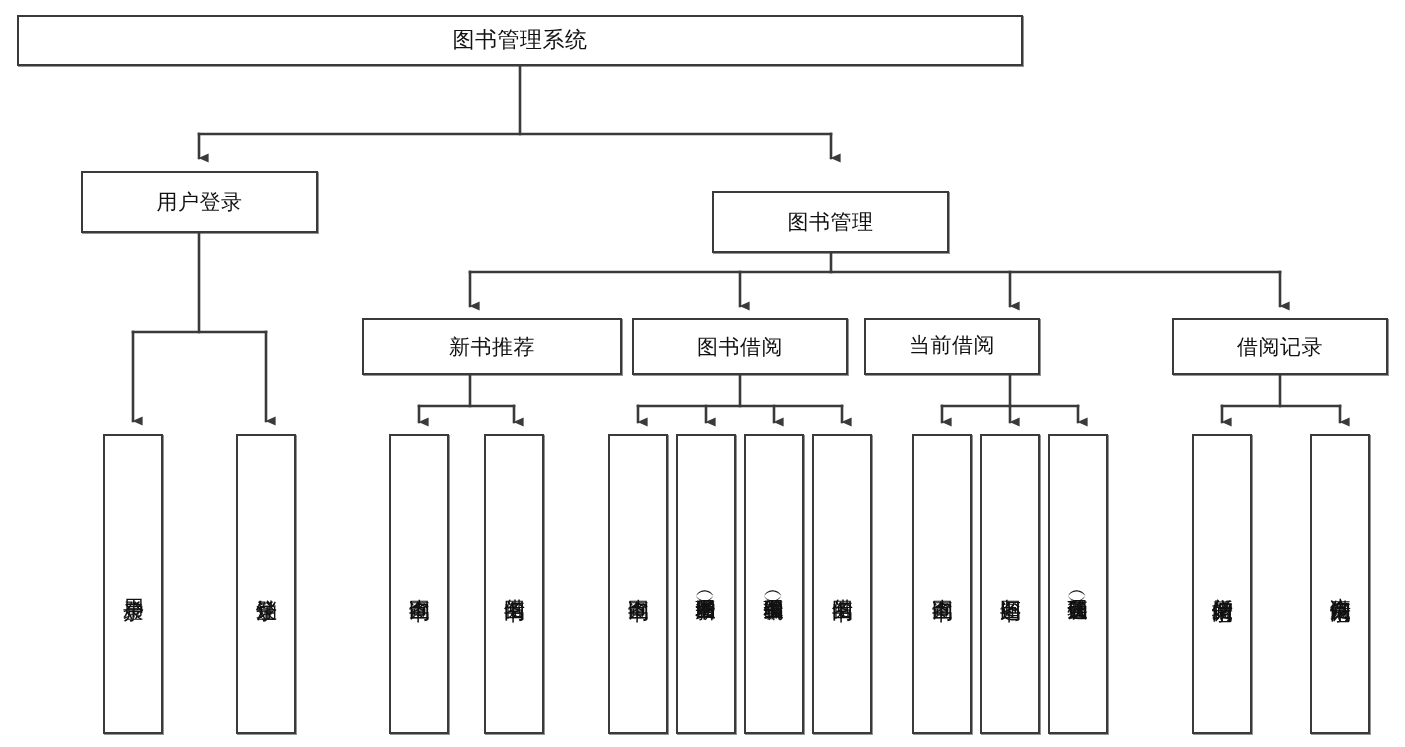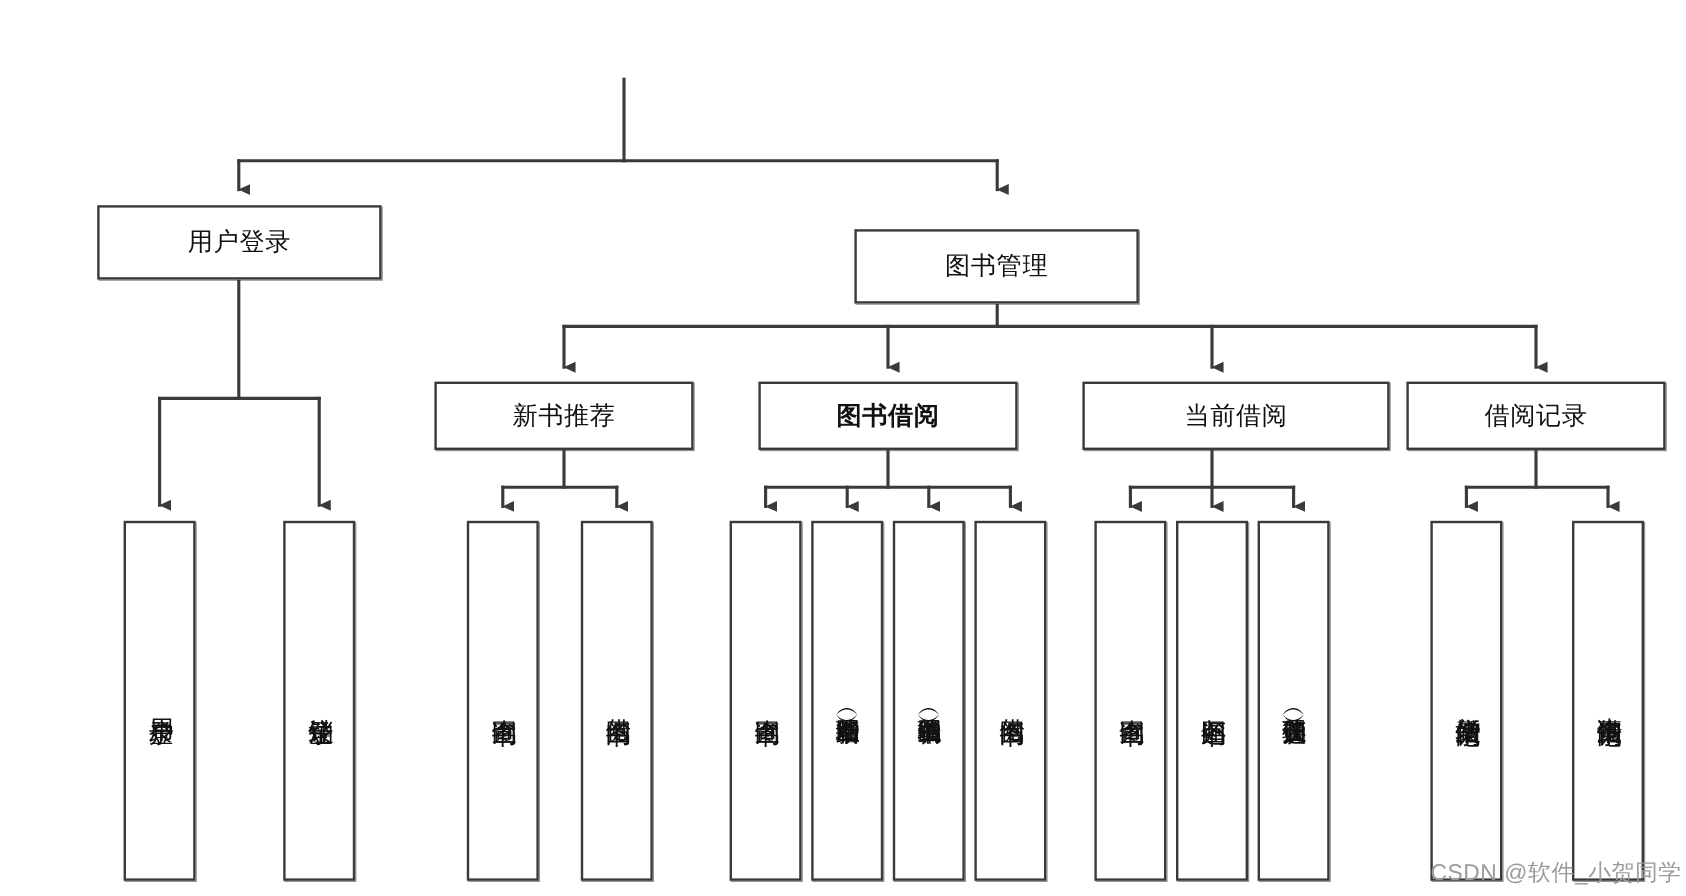--- a/index.html
+++ b/index.html
@@ -124,35 +124,38 @@
       <path d="M 1010 406 L 1010 422" marker-end="url(#arrow)"></path>
       <path d="M 1078 406 L 1078 422" marker-end="url(#arrow)"></path>
 
       <path d="M 1280 375 L 1280 406"></path>
       <path d="M 1222 406 L 1340 406"></path>
       <path d="M 1222 406 L 1222 422" marker-end="url(#arrow)"></path>
       <path d="M 1340 406 L 1340 422" marker-end="url(#arrow)"></path>
     </g>
   </svg>
 
+  <div class="node horiz root" style="left:17px; top:15px; width:1006px; height:51px;">
+    <span class="label">图书管理系统</span>
+  </div>
 
   <div class="node horiz" style="left:81px; top:171px; width:237px; height:62px;">
     <span class="label">用户登录</span>
   </div>
   <div class="node horiz" style="left:712px; top:171px; width:237px; height:62px;margin-top:20px;">
     <span class="label">图书管理</span>
   </div>
 
-  <div class="node horiz" style="left:362px; top:318px; width:216px; height:57px;text-align:right;">
+  <div class="node horiz" style="left:362px; top:318px; width:260px; height:57px;text-align:right;">
     <span class="label">新书推荐</span>
   </div>
-  <div class="node horiz" style="left:632px; top:318px; width:216px; height:57px;font-weight:bold;">
+  <div class="node horiz" style="left:632px; top:318px; width:216px; height:57px;">
     <span class="label">图书借阅</span>
   </div>
-  <div class="node horiz" style="left:902px; top:318px; width:256px; height:57px;">
+  <div class="node horiz" style="left:864px; top:318px; width:176px; height:57px;font-family:Liberation Mono, monospace;">
     <span class="label">当前借阅</span>
   </div>
   <div class="node horiz" style="left:1172px; top:318px; width:216px; height:57px;text-align:right;">
     <span class="label">借阅记录</span>
   </div>
 
   <div class="node vert" style="left:103px; top:434px; width:60px; height:300px;">
     <span class="label">用户登录</span>
   </div>
   <div class="node vert" style="left:236px; top:434px; width:60px; height:300px;">
@@ -189,15 +192,14 @@
     <span class="label">确认归还（管理员）</span>
   </div>
 
   <div class="node vert" style="left:1192px; top:434px; width:60px; height:300px;">
     <span class="label">新增借阅记录</span>
   </div>
   <div class="node vert" style="left:1310px; top:434px; width:60px; height:300px;">
     <span class="label">查询借阅记录</span>
   </div>
 
-  <div class="watermark" style="left:1192px; top:714px;">CSDN @软件_小贺同学</div>
 
 </div>
 
 </body></html>

